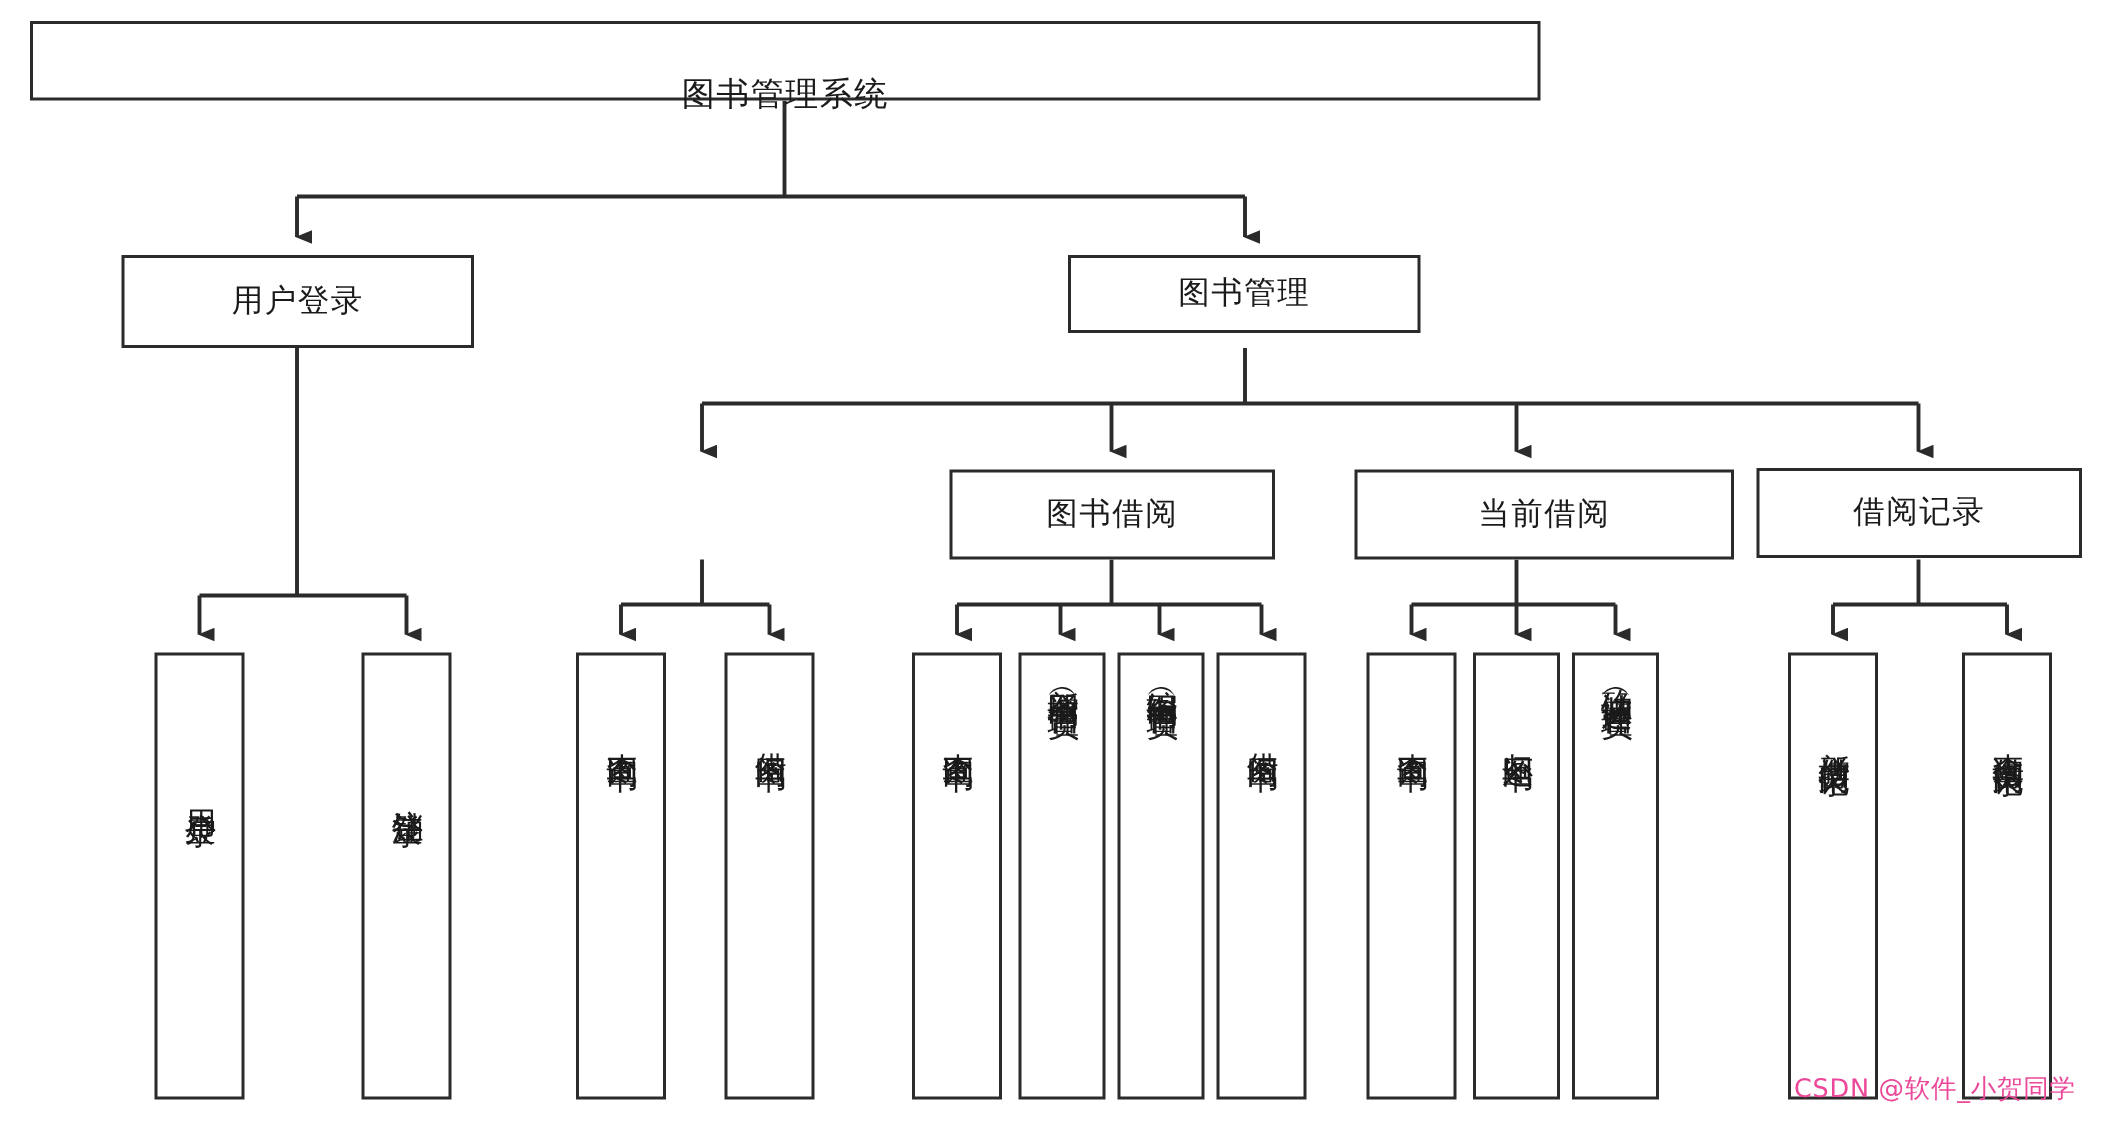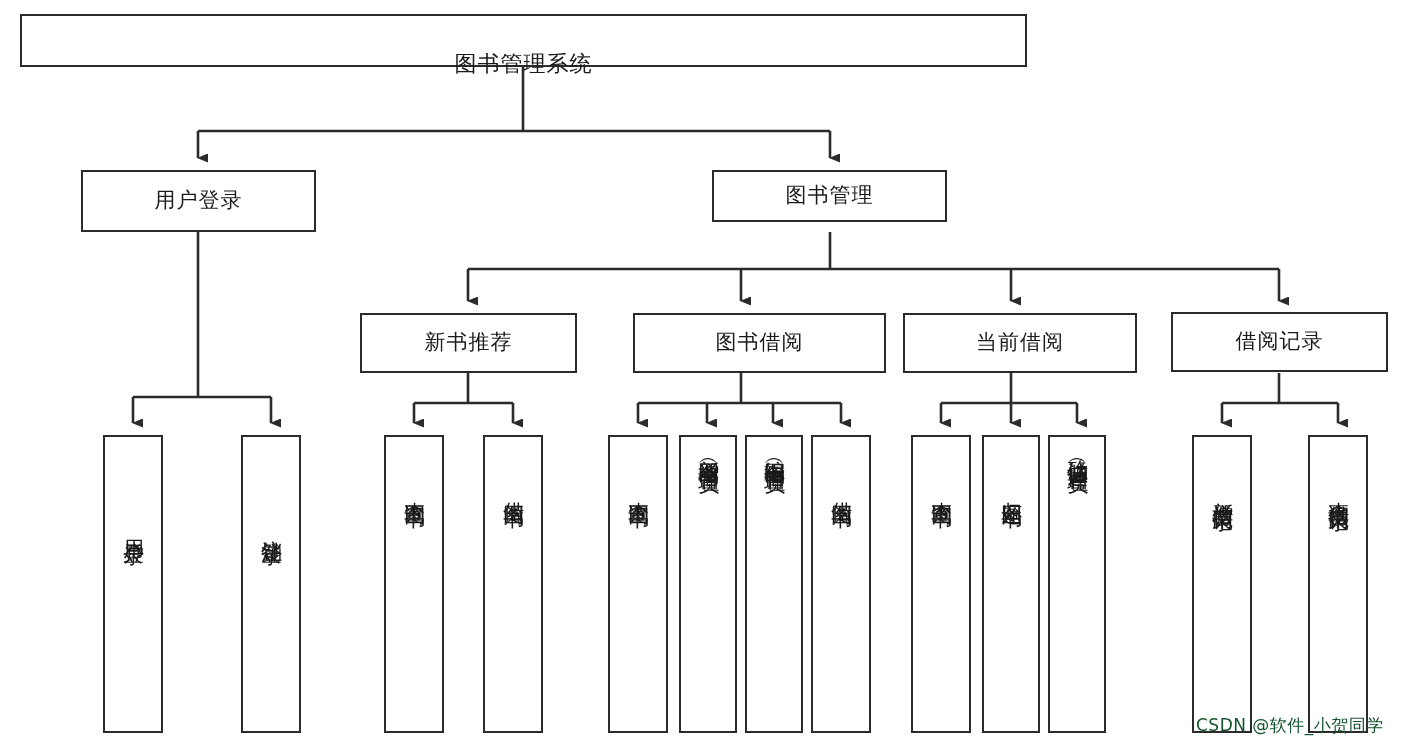--- a/index.html
+++ b/index.html
@@ -58,21 +58,21 @@
     display:block;
   }
   .node.v.mid .label{ margin-top:86px; }
   .node.v.mid2 .label{ margin-top:48px; }
   .node.v.top .label{ margin-top:6px; }
   .watermark{
     position:absolute;
     left:1196px;
     top:714px;
     font-size:17px;
-    color:#14532d;
+    color:#ec4899;
     letter-spacing:0.5px;
     white-space:nowrap;
     z-index:5;
   }
 </style>
 </head>
 <body>
 
 <div id="canvas">
 
@@ -130,27 +130,24 @@
     <span class="label">图书管理系统</span>
   </div>
 
   <div class="node h" style="left:81px;top:170px;width:235px;height:62px;">
     <span class="label">用户登录</span>
   </div>
   <div class="node h" style="left:712px;top:170px;width:235px;height:52px;">
     <span class="label">图书管理</span>
   </div>
 
-  <div class="node h" style="left:360px;top:313px;width:217px;height:60px;">
-    <span class="label">新书推荐</span>
-  </div>
-  <div class="node h" style="left:633px;top:313px;width:253px;height:60px;">
+  <div class="node h" style="left:633px;top:313px;width:217px;height:60px;">
     <span class="label">图书借阅</span>
   </div>
-  <div class="node h" style="left:903px;top:313px;width:234px;height:60px;">
+  <div class="node h" style="left:903px;top:313px;width:253px;height:60px;">
     <span class="label">当前借阅</span>
   </div>
   <div class="node h" style="left:1171px;top:312px;width:217px;height:60px;">
     <span class="label">借阅记录</span>
   </div>
 
   <div class="node v mid" style="left:103px;top:435px;width:60px;height:298px;">
     <span class="label">用户登录</span>
   </div>
   <div class="node v mid" style="left:241px;top:435px;width:60px;height:298px;">

